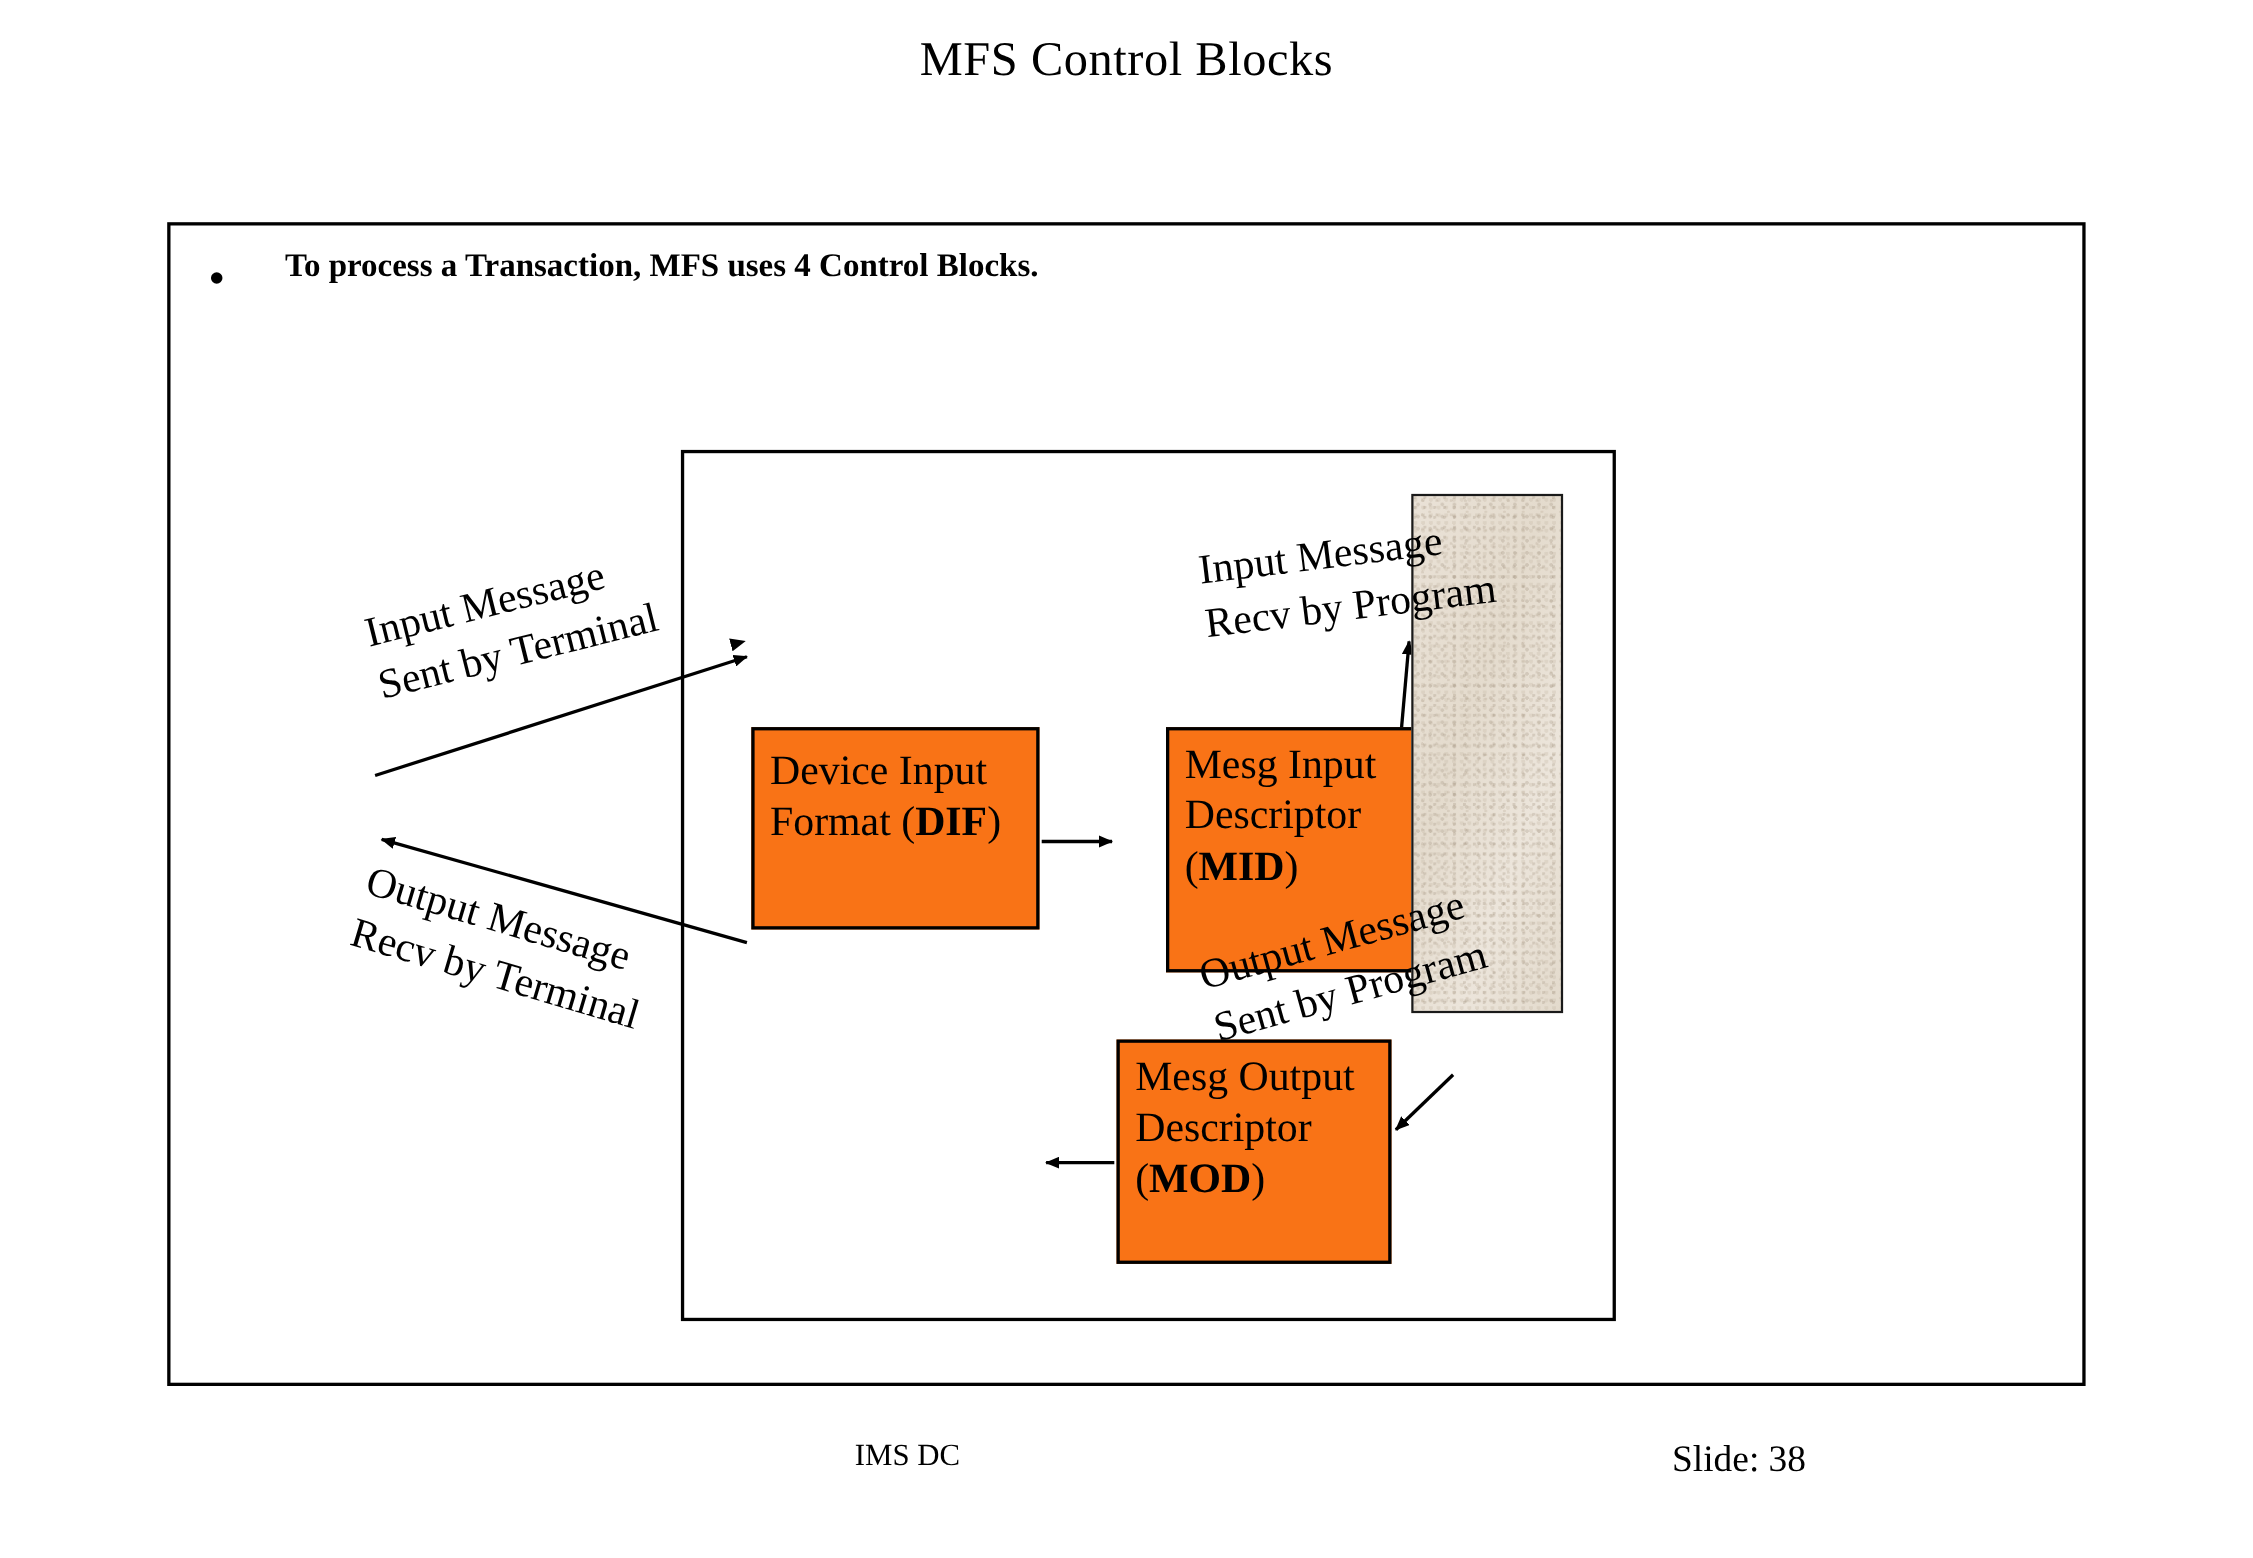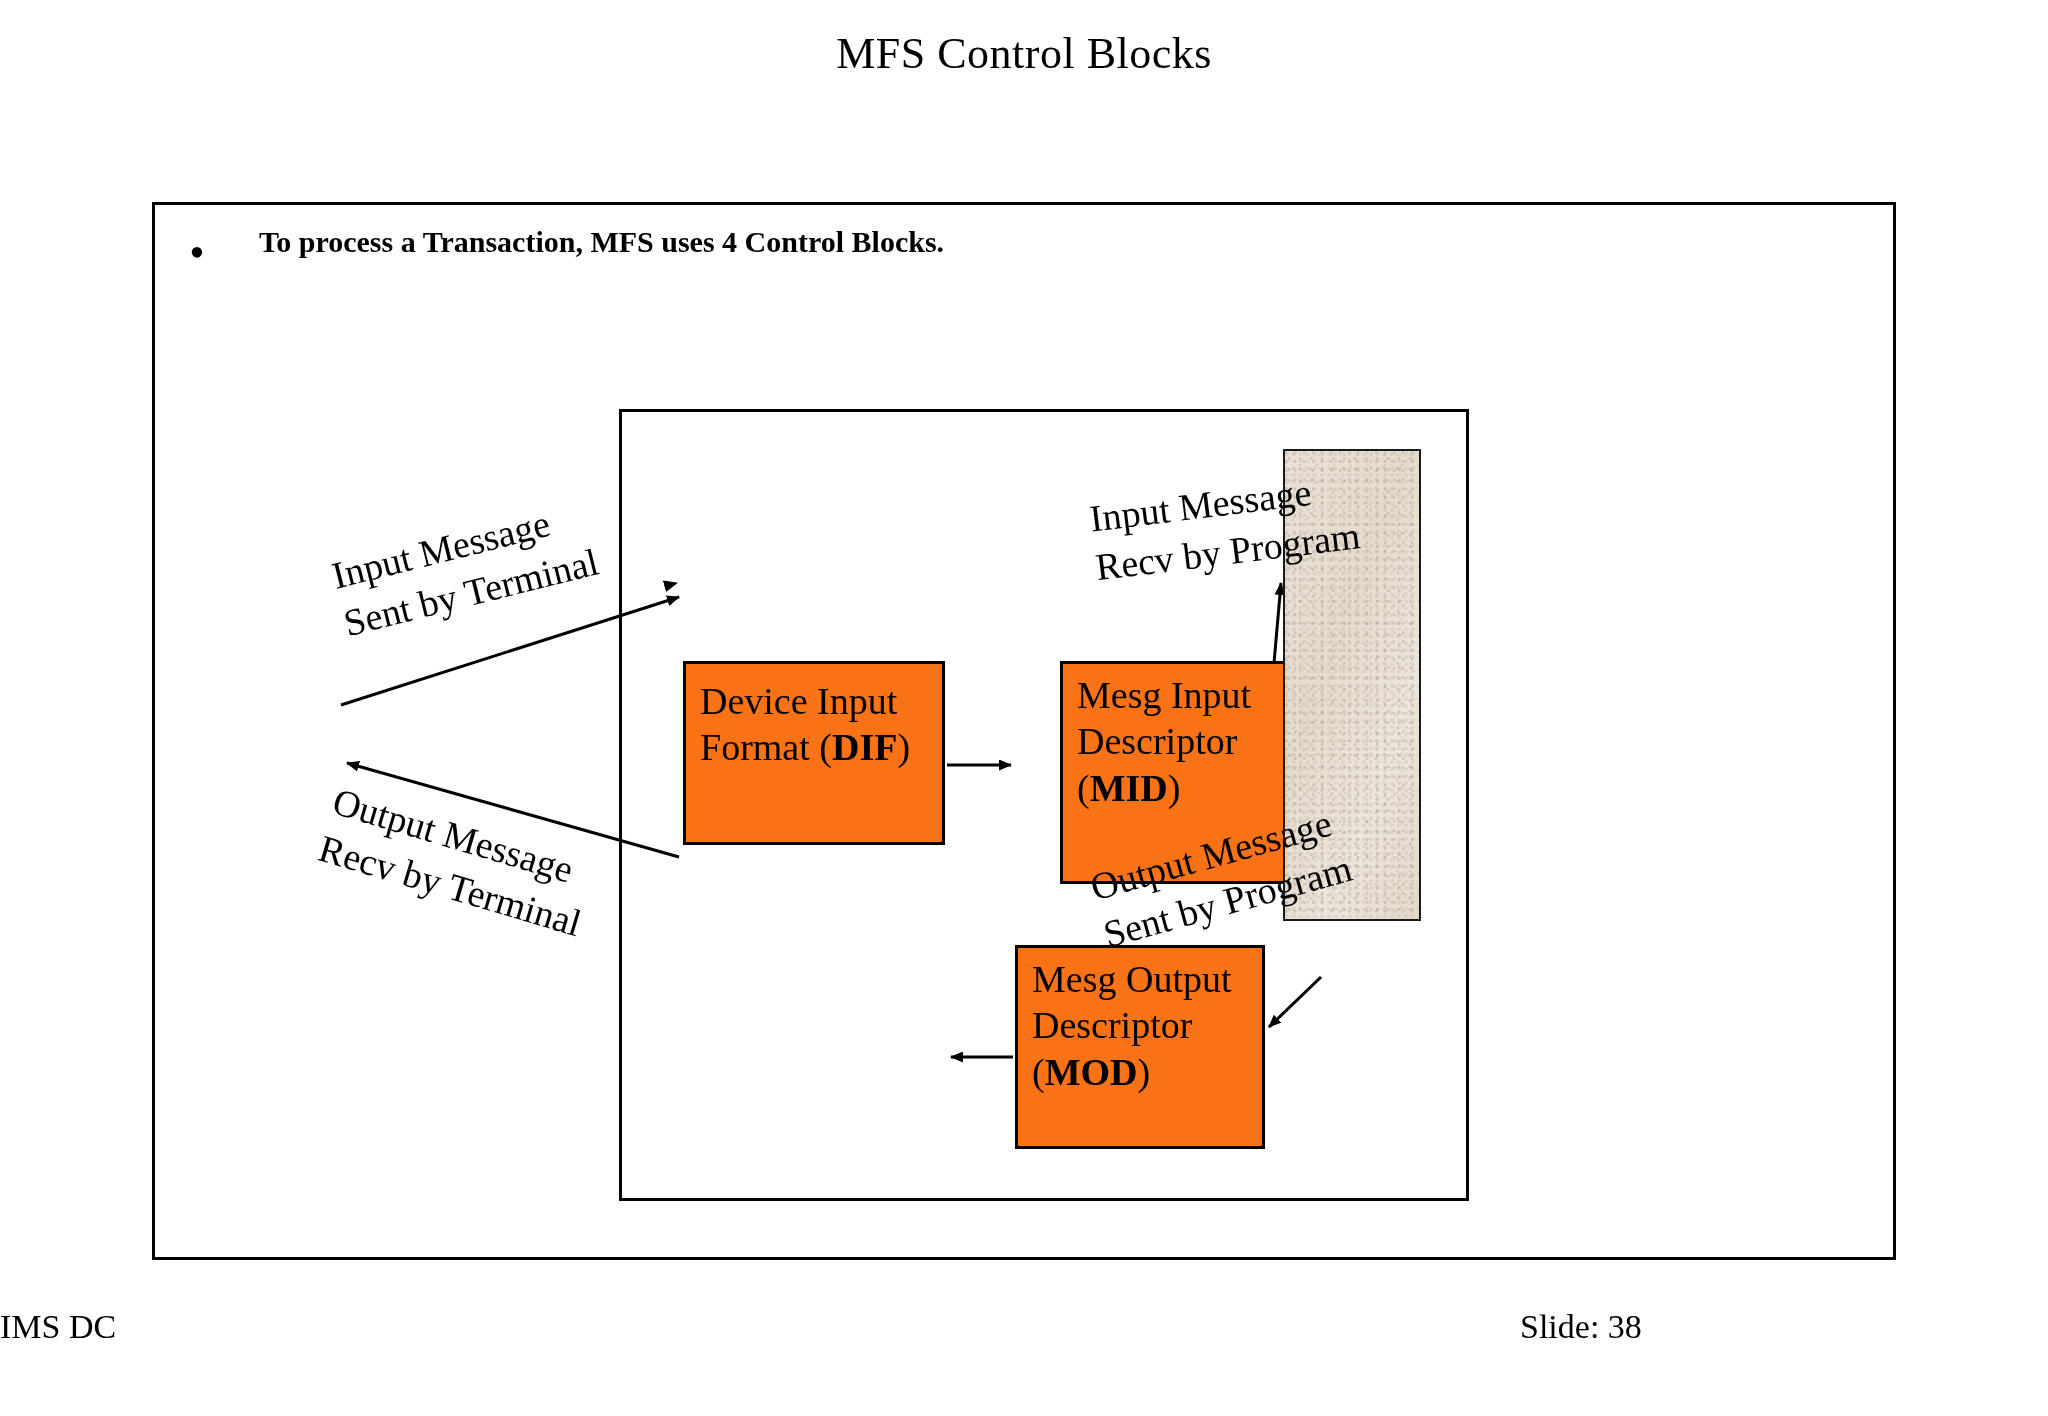--- a/index.html
+++ b/index.html
@@ -105,21 +105,21 @@
   }
 
   .lbl-in-term { left:172px; top:348px; transform:rotate(-14deg); }
   .lbl-out-term{ left:186px; top:572px; transform:rotate(16.5deg); }
   .lbl-in-prog { left:932px; top:290px; transform:rotate(-7deg); }
   .lbl-out-prog{ left:930px; top:660px; transform:rotate(-15.5deg); }
 
   
   .footer-left{
     position:absolute; left:0; top:1308px; width:1650px;
-    text-align:left; font-size:34px;
+    text-align:center; font-size:28px;
   }
   .footer-right{
     position:absolute; left:1520px; top:1308px; width:340px;
     font-size:34px;
   }
 </style>
 </head>
 <body>
 
 <div class="slide-title">MFS Control Blocks</div>

